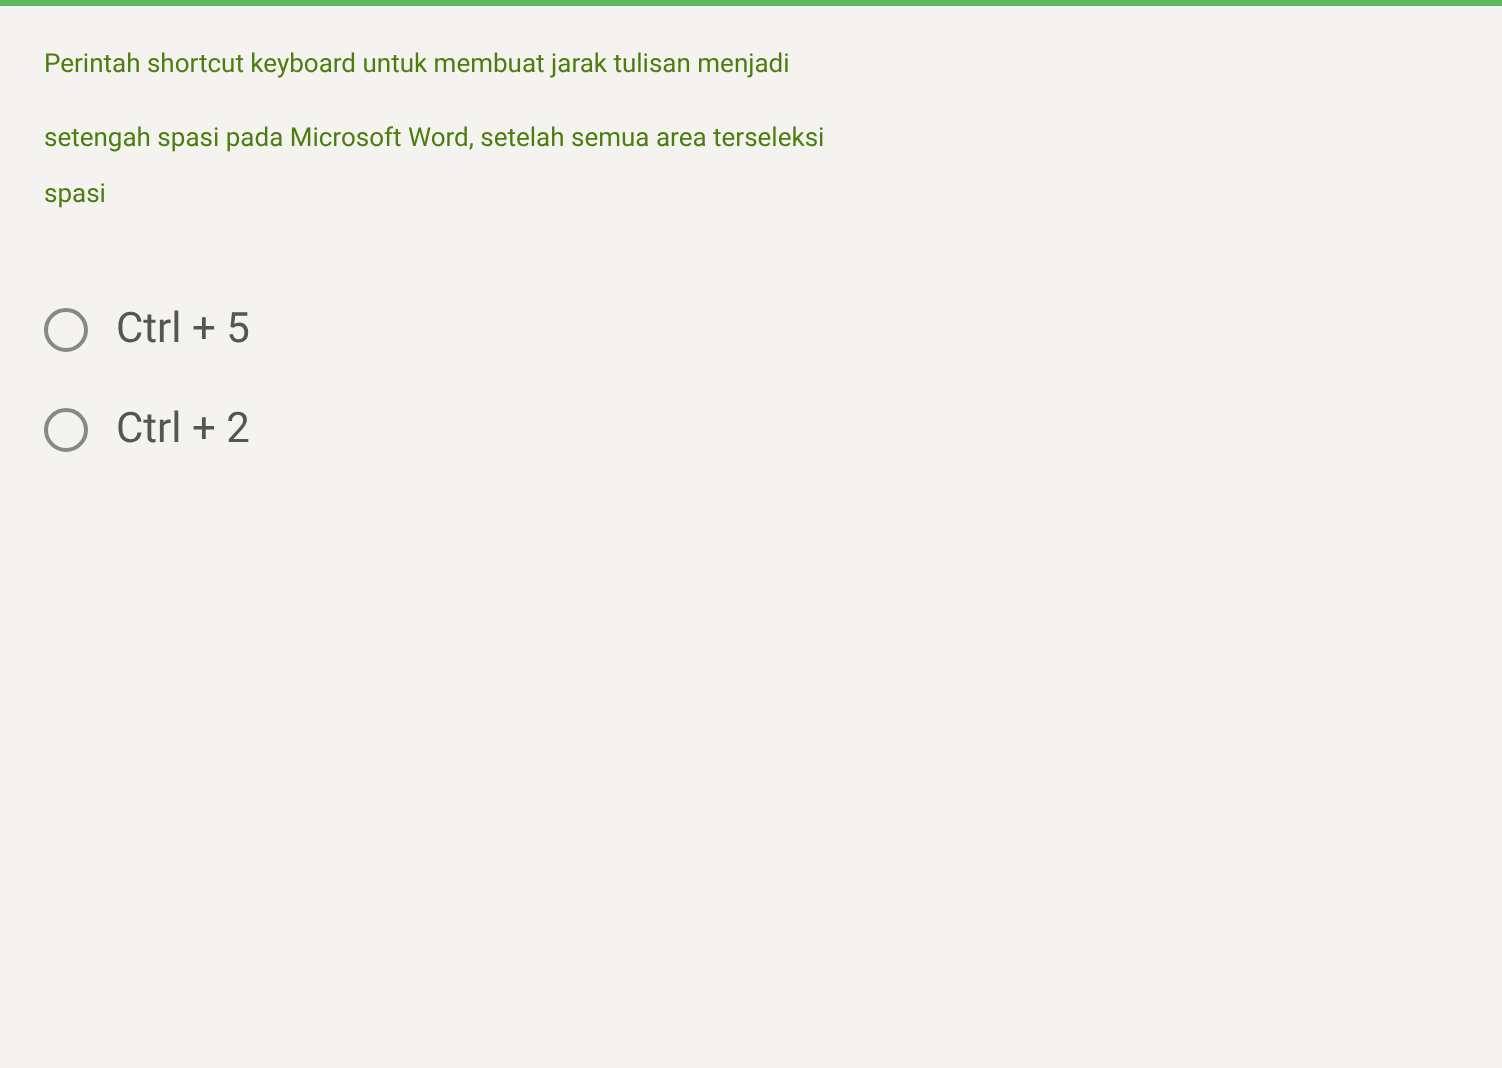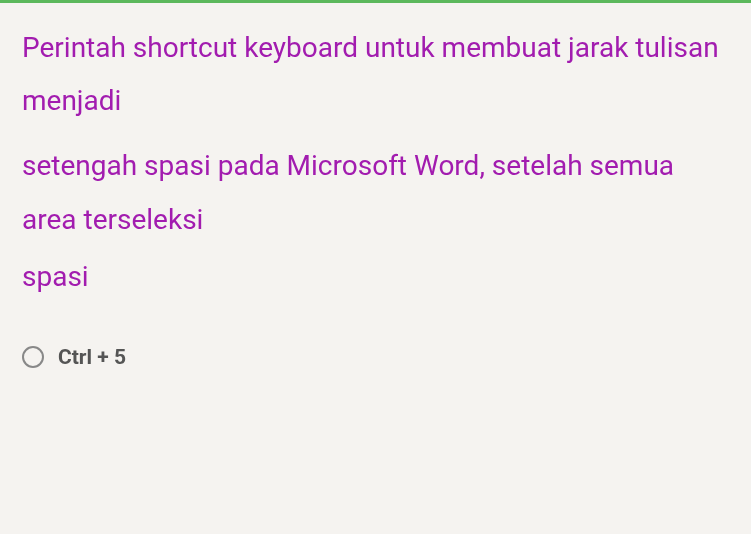--- a/index.html
+++ b/index.html
@@ -11,23 +11,23 @@
       width: 751px;
       height: 534px;
       background: #f5f3f0;
       font-family: -apple-system, BlinkMacSystemFont, 'Segoe UI', Roboto, sans-serif;
       padding: 18px 22px;
       color: #4a4a4a;
       border-top: 3px solid #5cb85c;
       position: relative;
     }
     .question-text {
-      font-size: 28px;
+      font-size: 13px;
       line-height: 1.9;
-      color: #a21caf;
+      color: #4d7c0f;
       margin-bottom: 8px;
     }
     .question-text p {
       margin-bottom: 4px;
     }
     .options {
       margin-top: 42px;
     }
     .option {
       display: flex;
@@ -40,30 +40,33 @@
       height: 22px;
       border: 2px solid #888;
       border-radius: 50%;
       margin-right: 14px;
       flex-shrink: 0;
       background: #f5f3f0;
     }
     .option-label {
       font-size: 21px;
       color: #555;
-      font-weight: bold;
     }
   </style>
 </head>
 <body>
 
 <div class="question-text">
   <p>Perintah shortcut keyboard untuk membuat jarak tulisan menjadi</p>
   <p style="margin-top: 12px;">setengah spasi pada Microsoft Word, setelah semua area terseleksi</p>
   <p>spasi</p>
 </div>
 
 <div class="options">
   <div class="option">
     <span class="radio-circle"></span>
     <span class="option-label">Ctrl + 5</span>
   </div>
+  <div class="option">
+    <span class="radio-circle"></span>
+    <span class="option-label">Ctrl + 2</span>
+  </div>
 </div>
 
 </body></html>

